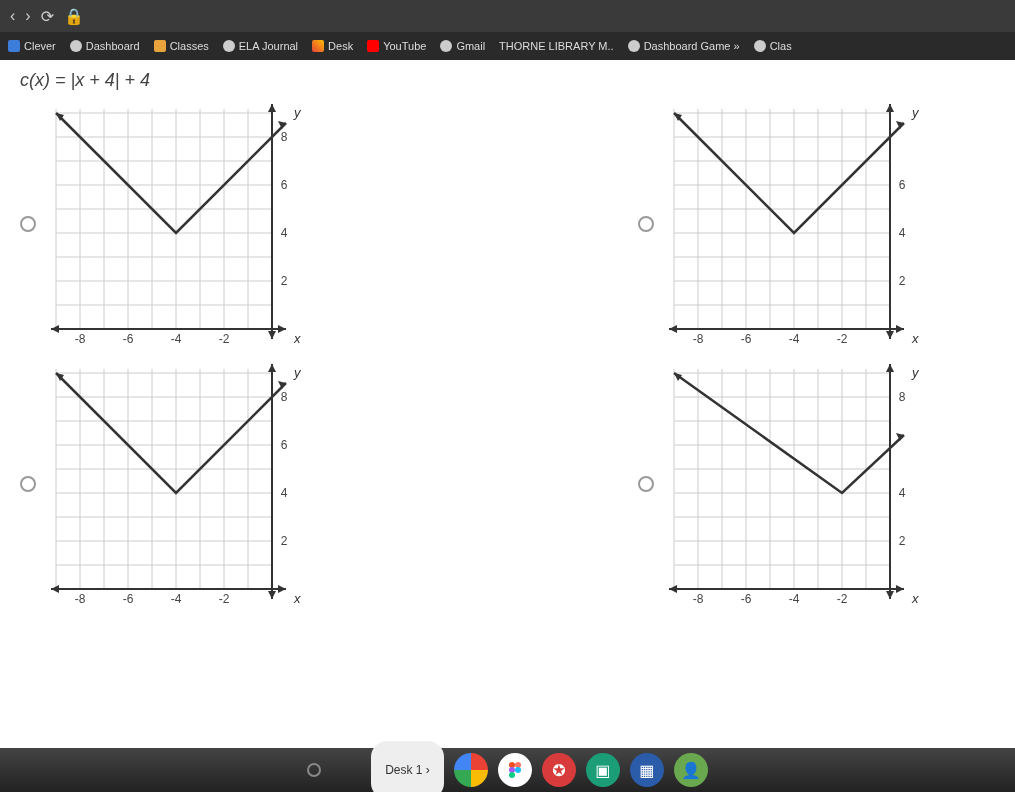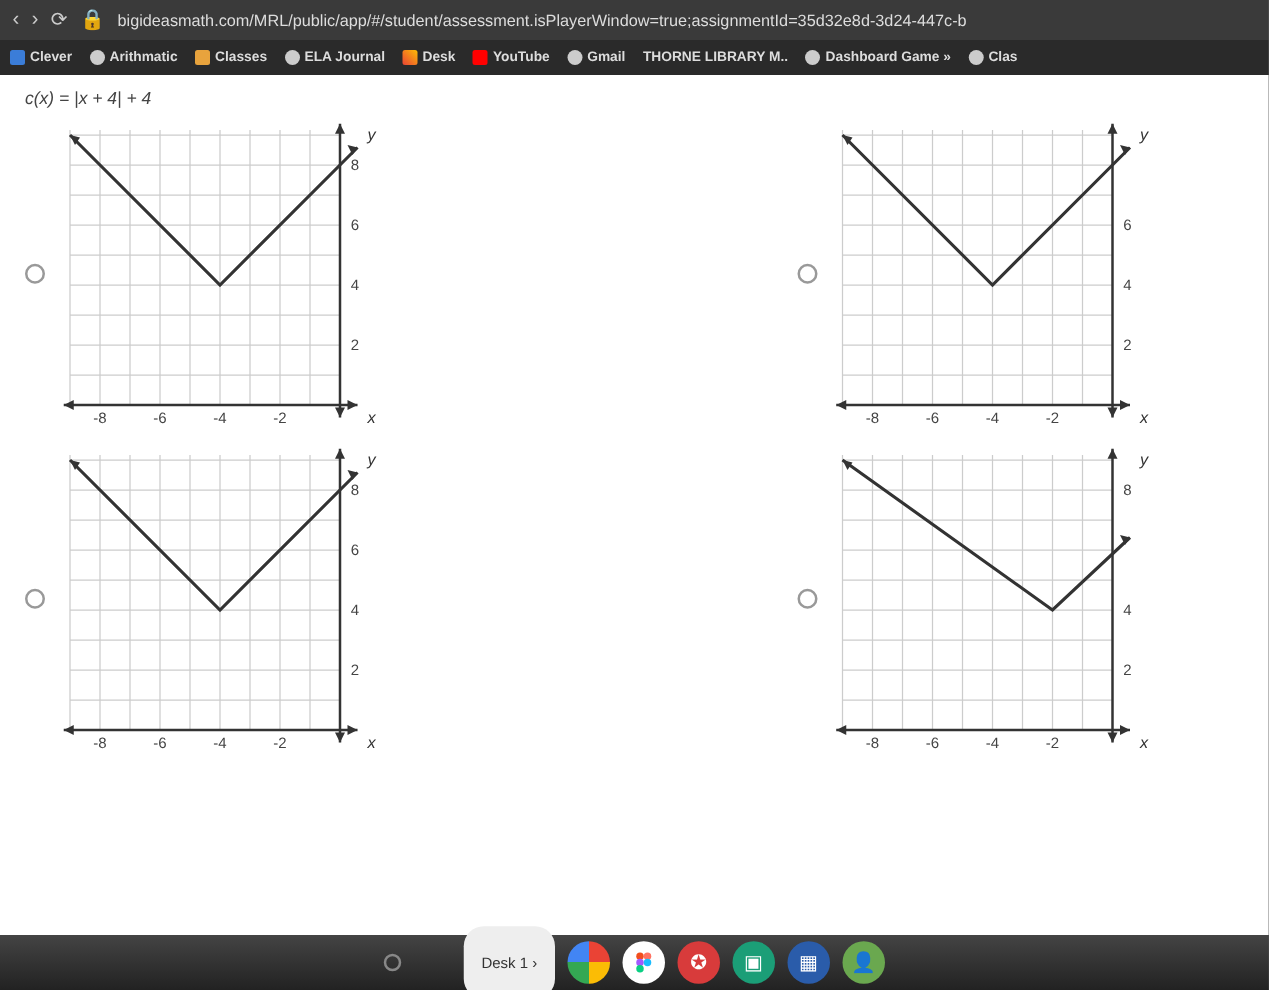--- a/index.html
+++ b/index.html
@@ -1,24 +1,24 @@
 <!DOCTYPE html>
 <html><head>
 <meta charset="utf-8">
 <style>
 * { margin:0; padding:0; box-sizing:border-box; }
 body { width:1015px; height:792px; background:#2a2a2a; font-family:Arial,sans-serif; overflow:hidden; }
 .browser-bar { height:32px; background:#3a3a3a; display:flex; align-items:center; padding:0 10px; gap:10px; }
 .nav-btn { color:#ccc; font-size:16px; cursor:pointer; }
 .url { color:#ddd; font-size:13px; white-space:nowrap; overflow:hidden; }
-.bookmarks { height:28px; background:#2a2a2a; display:flex; align-items:center; padding:0 8px; gap:14px;font-weight:bold; }
+.bookmarks { height:28px; background:#2a2a2a; display:flex; align-items:center; padding:0 8px; gap:14px; }
 .bm { color:#ddd; font-size:11px; white-space:nowrap; display:flex; align-items:center; gap:4px; cursor:pointer; }
 .bm-ico { width:12px; height:12px; border-radius:2px; display:inline-block; }
 .content { background:#fff; height:688px; padding:10px 20px; overflow:hidden; }
-.equation { font-size:14px; color:#444; margin-bottom:8px; font-style:italic; }
+.equation { font-size:18px; color:#444; margin-bottom:8px; font-style:italic; }
 .choices { display:grid; grid-template-columns:1fr 1fr; grid-template-rows:1fr 1fr; gap:10px 260px; }
 .choice { display:flex; align-items:center; gap:10px; }
 .radio { width:16px; height:16px; border:2px solid #999; border-radius:50%; flex-shrink:0; cursor:pointer; }
 .graph { position:relative; width:260px; height:250px; }
 .grid-line { stroke:#ccc; stroke-width:1; }
 .axis { stroke:#333; stroke-width:2; }
 .data-line { stroke:#333; stroke-width:2.5; fill:none; }
 .tick-lbl { font-size:12px; fill:#444; text-anchor:middle; }
 .axis-lbl { font-size:13px; fill:#333; font-style:italic; }
 .arrow { fill:#333; }
@@ -28,31 +28,30 @@
 .desk-btn { background:#eee; border-radius:16px; padding:22px 14px; font-size:12px; color:#333; cursor:pointer; }
 </style>
 </head>
 <body>
 
 <div class="browser-bar">
   <span class="nav-btn">‹</span>
   <span class="nav-btn">›</span>
   <span class="nav-btn">⟳</span>
   <span class="nav-btn">🔒</span>
-  <span class="url">bigideasmath.com/MRL/public/app/#/student/assessment.isPlayerWindow=true;assignmentId=35d32e8d-3d24-447c-b</span>
 </div>
 
 <div class="bookmarks">
   <span class="bm">
       <span class="bm-ico" style="background:#3b7dd8"></span>
       <span>Clever</span>
     </span>
   <span class="bm">
       <span class="bm-ico" style="background:#ccc;border-radius:50%"></span>
-      <span>Arithmatic</span>
+      <span>Dashboard</span>
     </span>
   <span class="bm">
       <span class="bm-ico" style="background:#e8a33d"></span>
       <span>Classes</span>
     </span>
   <span class="bm">
       <span class="bm-ico" style="background:#ccc;border-radius:50%"></span>
       <span>ELA Journal</span>
     </span>
   <span class="bm">

